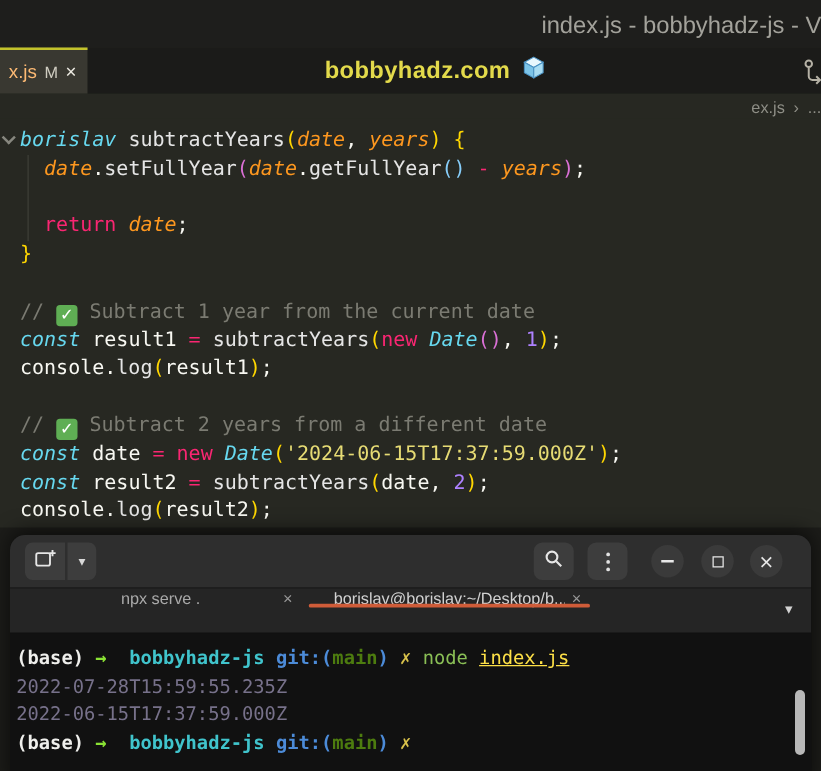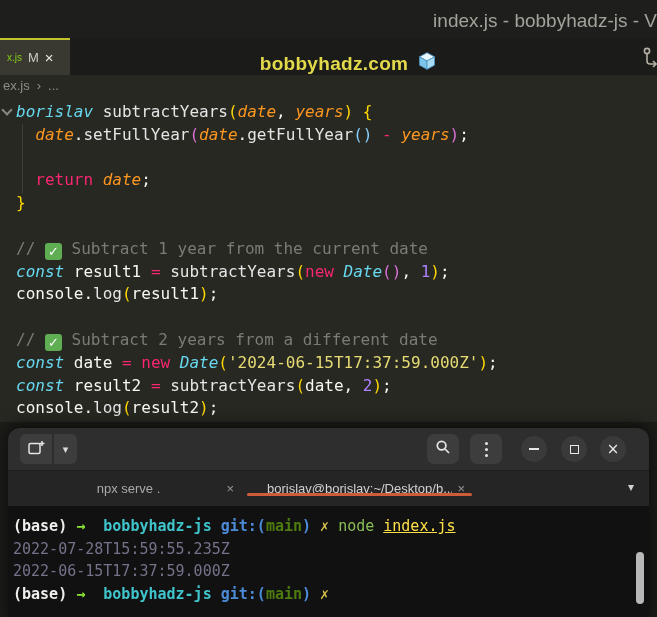--- a/index.html
+++ b/index.html
@@ -12,34 +12,34 @@
   .titlebar { position:absolute; top:0; left:0; right:0; height:38px; background:#1e1e1c; }
   .titlebar .wtitle {
     position:absolute; right:0; top:10px; font-size:19px; color:#a3a29b; white-space:nowrap;
   }
   
   .tabbar { position:absolute; top:38px; left:0; right:0; height:37px; background:#1b1b19; }
   .active-tab {
     position:absolute; left:0; top:0; width:70px; height:37px; background:#393831;
     border-top:2px solid #c2c22b; display:flex; align-items:center; padding:0 7px; gap:6px;
   }
-  .active-tab .fname { color:#84cc16; font-size:10px; }
+  .active-tab .fname { color:#fdba74; font-size:15px; }
   .active-tab .mbadge { color:#cfccc0; font-size:13px; }
   .active-tab .tclose { color:#eceae2; font-size:15px; line-height:1; }
   .site-banner {
     position:absolute; left:70px; right:30px; top:0; height:37px;
-    display:flex; align-items:flex-end; justify-content:center; gap:9px;
+    display:flex; align-items:center; justify-content:center; gap:9px;
   }
   .site-banner .btxt { color:#e3da4b; font-size:19px; font-weight:bold; letter-spacing:.3px; }
   .corner-icon { position:absolute; right:-9px; top:46px; width:24px; height:24px; }
   
   .breadcrumb {
     position:absolute; top:75px; left:0; right:0; height:20px; background:#272822;
     display:flex; align-items:center; gap:7px; padding-left:3px;
-    font-size:13px; color:#8e8e86;
+    font-size:13px; color:#8e8e86;justify-content:flex-end;
   }
   
   .code {
     position:absolute; top:95px; left:0; right:0; height:333px;
     padding:6px 0 0 16px;
     font-family:"DejaVu Sans Mono", monospace; font-size:16px; line-height:22.8px;
   }
   .code-line { white-space:pre; height:22.8px; }
   .tok-kw     { color:#67d8ef; font-style:italic; }
   .tok-fn     { color:#e5e5e5; }
@@ -90,21 +90,21 @@
     position:absolute; top:8px; width:26px; height:26px; border-radius:50%; background:#3a3a3a;
     display:flex; align-items:center; justify-content:center;
   }
   .btn-min { left:513px; } .btn-max { left:553px; } .btn-close { left:592px; }
   .glyph-minus { width:10px; height:2px; background:#e8e8e8; }
   .glyph-square { width:9px; height:9px; border:1.5px solid #e8e8e8; }
   .glyph-x { color:#e8e8e8; font-size:15px; line-height:1; font-family:"DejaVu Sans", sans-serif; }
   
   .t-tabbar {
     position:relative; height:36px; background:#252525; border-top:1px solid #1d1d1d;
-    display:flex; align-items:center; padding-left:5px;
+    display:flex; align-items:flex-start; padding-left:5px;
   }
   .t-tab {
     position:relative; width:231px; display:flex; align-items:center; justify-content:center;
     font-size:13px; color:#a9a9a9; white-space:nowrap;
   }
   .t-tab .ttlabel { max-width:185px; overflow:hidden; }
   .t-tab .ttclose { position:absolute; right:10px; color:#989898; font-size:13px; }
   .t-tab.active { color:#d2d2d2; }
   .t-tab.active::after {
     content:""; position:absolute; left:3px; right:3px; bottom:0; height:3px;

